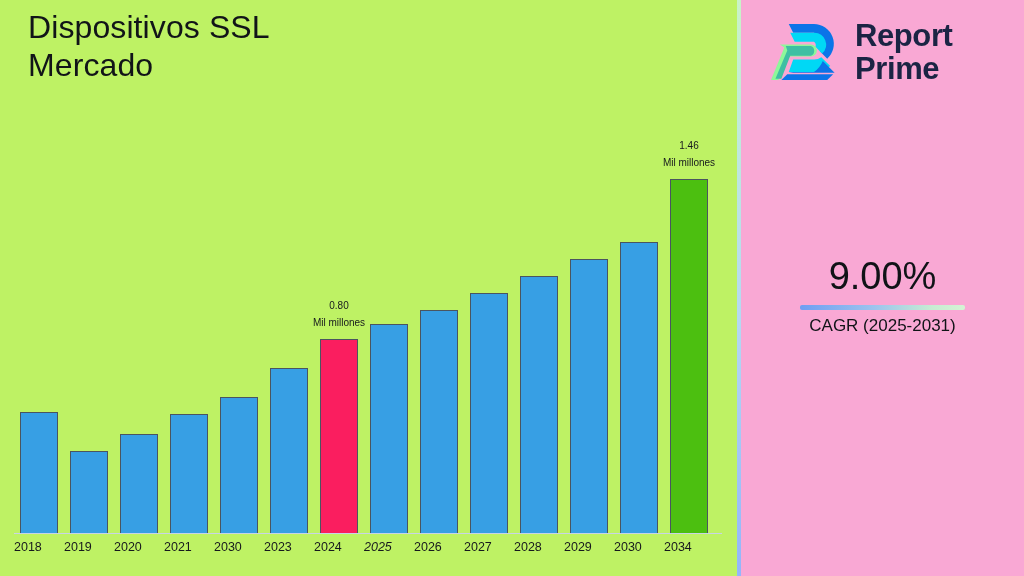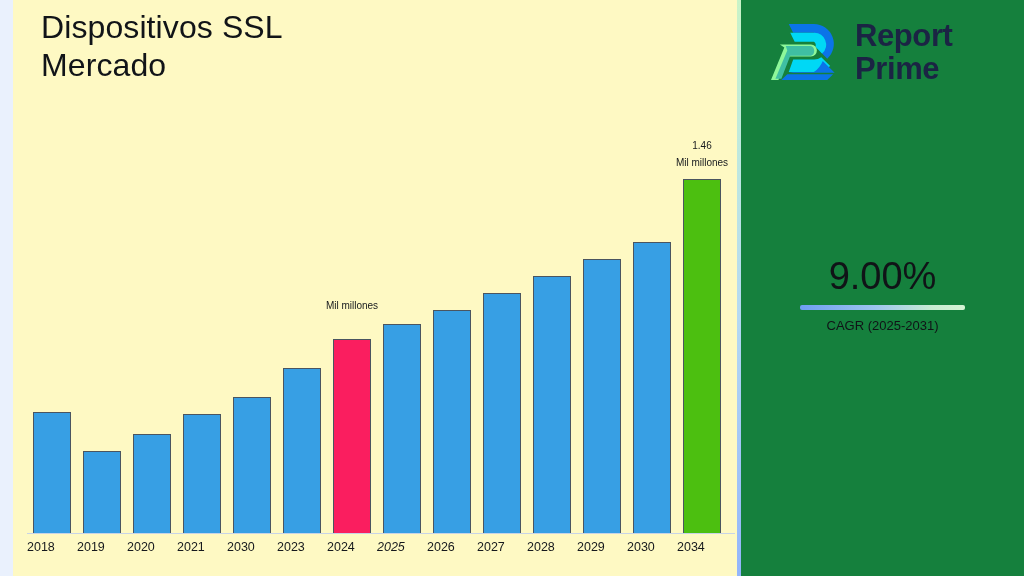--- a/index.html
+++ b/index.html
@@ -18,23 +18,23 @@
   #root {
     position: absolute;
     inset: 0;
     width: 1024px;
     height: 576px;
   }
 
   
   #chart-panel {
     position: absolute;
-    left: 13px; top: 0;
+    left: 0; top: 0;
     width: 738px; height: 576px;
-    background: #fef9c3;
+    background: #bef264;
   }
 
   #chart-title {
     position: absolute;
     left: 28px;
     top: 8px;
     width: 520px;
     font-size: 32px;
     line-height: 38px;
     color: #111418;
@@ -94,21 +94,21 @@
     background: linear-gradient(to bottom, #c9f3c7 0%, #bfe9dd 25%, #b5d9f2 55%, #93b5fb 100%);
   }
 
   
   #side-panel {
     position: absolute;
     left: 741px;
     top: 0;
     width: 283px;
     height: 576px;
-    background: #15803d;
+    background: #f9a8d4;
   }
 
   #brand {
     position: absolute;
     left: 30px;
     top: 12px;
     width: 240px;
     height: 80px;
     display: flex;
     align-items: center;
@@ -142,21 +142,21 @@
     font-weight: 400;
   }
   #cagr-rule {
     width: 165px;
     height: 5px;
     margin: 6px auto 5px auto;
     border-radius: 2px;
     background: linear-gradient(to right, #6f9ef2 0%, #9dc4ee 45%, #c7ecd2 80%, #d5f3d4 100%);
   }
   #cagr-caption {
-    font-size: 13px;
+    font-size: 17px;
     line-height: 22px;
     color: #101317;
   }
 </style>
 </head>
 <body>
 
 <div id="root">
 
   <div id="chart-panel">
@@ -188,20 +188,21 @@
         <div class="tick-label" style="left: 464px; width: 50px;">2027</div>
         <div class="bar" style="left: 520px; top: 276px; width: 38px; height: 257px; background: rgb(55, 159, 228); border-color: rgb(74, 85, 96);"></div>
         <div class="tick-label" style="left: 514px; width: 50px;">2028</div>
         <div class="bar" style="left: 570px; top: 259px; width: 38px; height: 274px; background: rgb(55, 159, 228); border-color: rgb(74, 85, 96);"></div>
         <div class="tick-label" style="left: 564px; width: 50px;">2029</div>
         <div class="bar" style="left: 620px; top: 242px; width: 38px; height: 291px; background: rgb(55, 159, 228); border-color: rgb(74, 85, 96);"></div>
         <div class="tick-label" style="left: 614px; width: 50px;">2030</div>
         <div class="bar" style="left: 670px; top: 179px; width: 38px; height: 354px; background: rgb(76, 191, 16); border-color: rgb(74, 85, 96);"></div>
         <div class="tick-label" style="left: 664px; width: 50px;">2034</div>
         <div class="bar-annotation" style="left: 264px; width: 150px; top: 297px;">
+          <div>0.80</div>
           <div>Mil millones</div>
         </div>
         <div class="bar-annotation" style="left: 614px; width: 150px; top: 137px;">
           <div>1.46</div>
           <div>Mil millones</div>
         </div>
       </div>
 
     <div id="axis-line"></div>
   </div>

